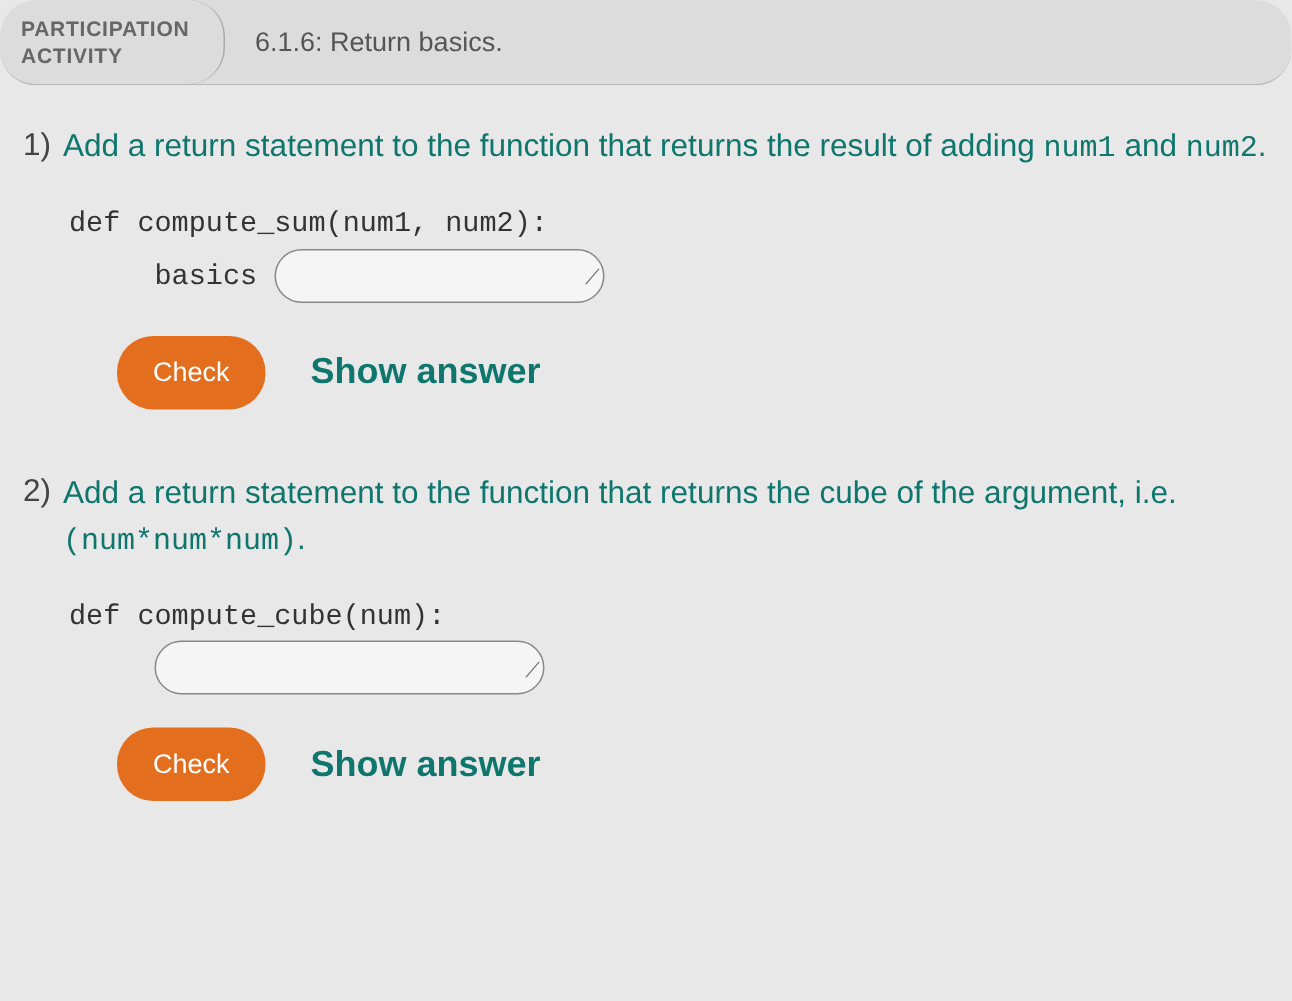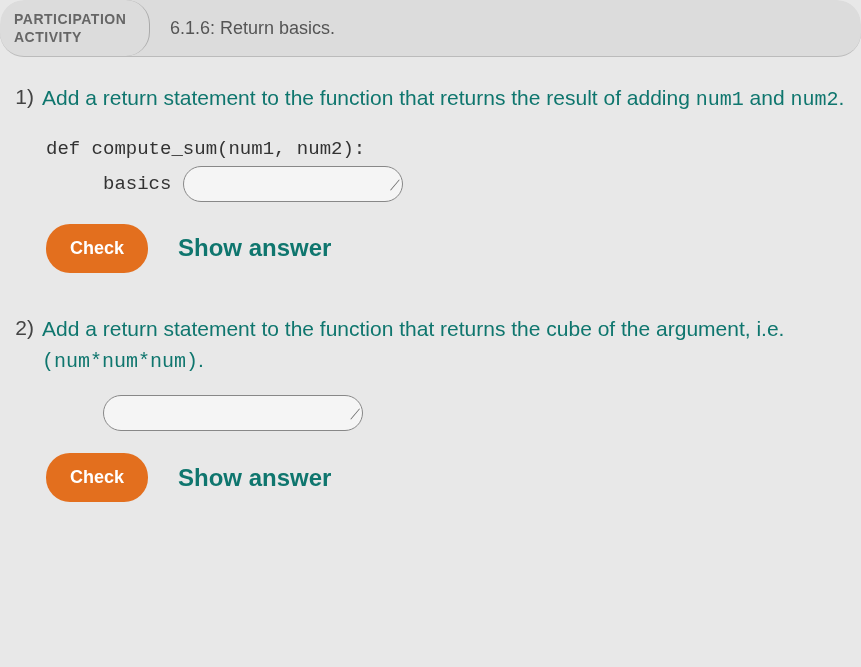--- a/index.html
+++ b/index.html
@@ -106,25 +106,26 @@
     }
     .actions {
       display: flex;
       align-items: center;
       gap: 30px;
       margin-left: 4px;
     }
     .check-btn {
       background: #e36f1e;
       color: #fff;
-      font-weight: bold;
+      font-weight: normal;
       font-size: 18px;
       border: none;
       padding: 14px 24px;
       cursor: pointer;
+      margin-left: 32px;
     }
     .show-answer {
       color: #0f766e;
       font-weight: bold;
       font-size: 24px;
       cursor: pointer;
     }
   </style>
 </head>
 <body>
@@ -164,20 +165,21 @@
   </div>
 
   <div class="question">
     <div class="q-row">
       <div class="q-num">2)</div>
       <div class="q-body">
         <div class="q-prompt">
           <span>Add a return statement to the function that returns the cube of the argument, i.e. </span><span class="code-inline">(num*num*num)</span><span>.</span>
         </div>
         <div class="code-block">
+          <div class="code-line">def compute_cube(num):</div>
           <div class="code-line-flex">
             <span class="indent" style="white-space:pre;">     </span>
             <span class="answer-input" contenteditable="true" style="width: 260px;">
                 <span class="resize-handle">⟋</span>
               </span>
           </div>
         </div>
         <div class="actions">
           <button class="check-btn">Check</button>
           <span class="show-answer">Show answer</span>

